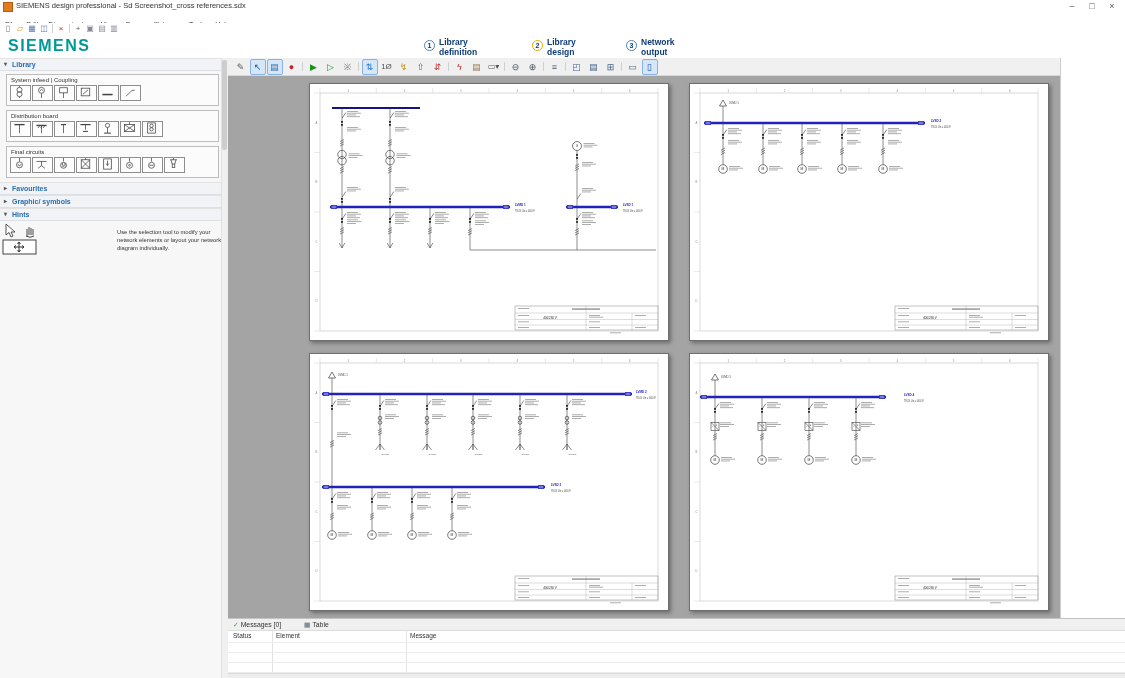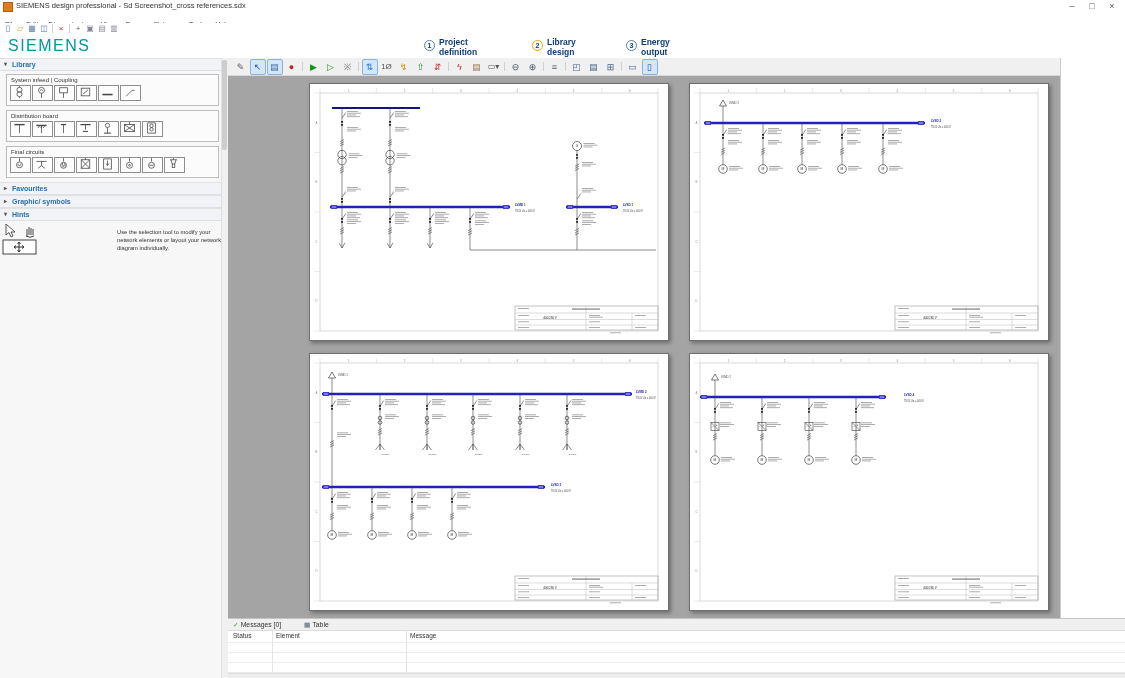--- a/index.html
+++ b/index.html
@@ -13,21 +13,21 @@
   .winctl{top:0;width:18px;height:12px;text-align:center;font-size:9px;color:#555;line-height:12px;cursor:default;}
   
   #menubar{left:0;top:13px;width:1125px;height:10px;background:#fff;}
   .menu-item{display:inline-block;padding:0 5px;font-size:7px;color:#333;line-height:10px;}
   
   #quickbar{left:0;top:23px;width:1125px;height:11px;background:#fff;display:flex;align-items:center;padding-left:2px;box-sizing:border-box;}
   .qbtn{width:11px;height:10px;display:flex;align-items:center;justify-content:center;font-size:8px;margin:0 0.5px;}
   .vsep{width:1px;height:9px;background:#d0d0d0;margin:0 2px;}
   
   #header{left:0;top:34px;width:1125px;height:24px;background:#fff;border-bottom:1px solid #d6d6d6;}
-  #logo{left:8px;top:3px;font-size:16px;font-weight:normal;letter-spacing:1.5px;color:#009999;}
+  #logo{left:8px;top:3px;font-size:16px;font-weight:bold;letter-spacing:1.5px;color:#009999;}
   .step{position:absolute;top:0;height:24px;}
   .step-circle{position:absolute;left:0;top:6px;width:11px;height:11px;border-radius:50%;box-sizing:border-box;
                font-size:7px;font-weight:bold;text-align:center;line-height:9px;color:#0f3c78;background:#fff;}
   .step-label{position:absolute;left:15px;top:3px;font-size:8.5px;font-weight:bold;color:#0f3c78;padding-bottom:2px;border-bottom:2px solid;}
   
   #sidebar{left:0;top:58px;width:228px;height:620px;background:#f7f7f7;border-right:1px solid #b8b8b8;box-sizing:border-box;}
   .sect-head{position:relative;height:11px;background:#f1f3f6;border-top:1px solid #e2e2e2;border-bottom:1px solid #dcdfe3;
              font-size:7px;font-weight:bold;color:#2a6fb0;line-height:11px;padding-left:12px;}
   .sect-head .tri{position:absolute;left:4px;top:0;color:#555;font-size:6px;}
   .group{border:1px solid #bdbdbd;margin:3px 8px 4px 6px;padding:1px 2px 2px 3px;background:#fbfbfb;position:relative;}
@@ -105,29 +105,29 @@
     <div class="qbtn">
       <span style="color: rgb(136, 136, 153);">▥</span>
     </div>
   </div>
 
 <div class="abs" id="header">
   <div class="abs" id="logo">SIEMENS</div>
   <div id="steps"></div>
 <div class="step" style="left: 424px;">
       <div class="step-circle" style="border: 1.5px solid rgb(80, 128, 184);">1</div>
-      <div class="step-label" style="border-color: rgb(80, 128, 184);">Project definition</div>
+      <div class="step-label" style="border-color: rgb(80, 128, 184);">Library definition</div>
     </div>
     <div class="step" style="left: 532px;">
       <div class="step-circle" style="border: 1.5px solid rgb(237, 168, 0);">2</div>
       <div class="step-label" style="border-color: rgb(237, 168, 0);">Library design</div>
     </div>
     <div class="step" style="left: 626px;">
       <div class="step-circle" style="border: 1.5px solid rgb(80, 128, 184);">3</div>
-      <div class="step-label" style="border-color: rgb(80, 128, 184);">Energy output</div>
+      <div class="step-label" style="border-color: rgb(80, 128, 184);">Network output</div>
     </div>
   </div>
 
 <div class="abs" id="sidebar">
     <div class="sect-head"><span class="tri">▾</span><span>Library</span></div>
     <div>
       <div class="group"><div class="group-label">System infeed | Coupling</div><div class="libbtn"><svg width="17" height="12" viewBox="0 0 20 14">
             <circle cx="10" cy="4.5" r="3" fill="none" stroke="#444" stroke-width="0.9"></circle>
             <circle cx="10" cy="9.5" r="3" fill="none" stroke="#444" stroke-width="0.9"></circle>
             <line x1="10" y1="0" x2="10" y2="1.5" stroke="#444" stroke-width="0.9"></line>

